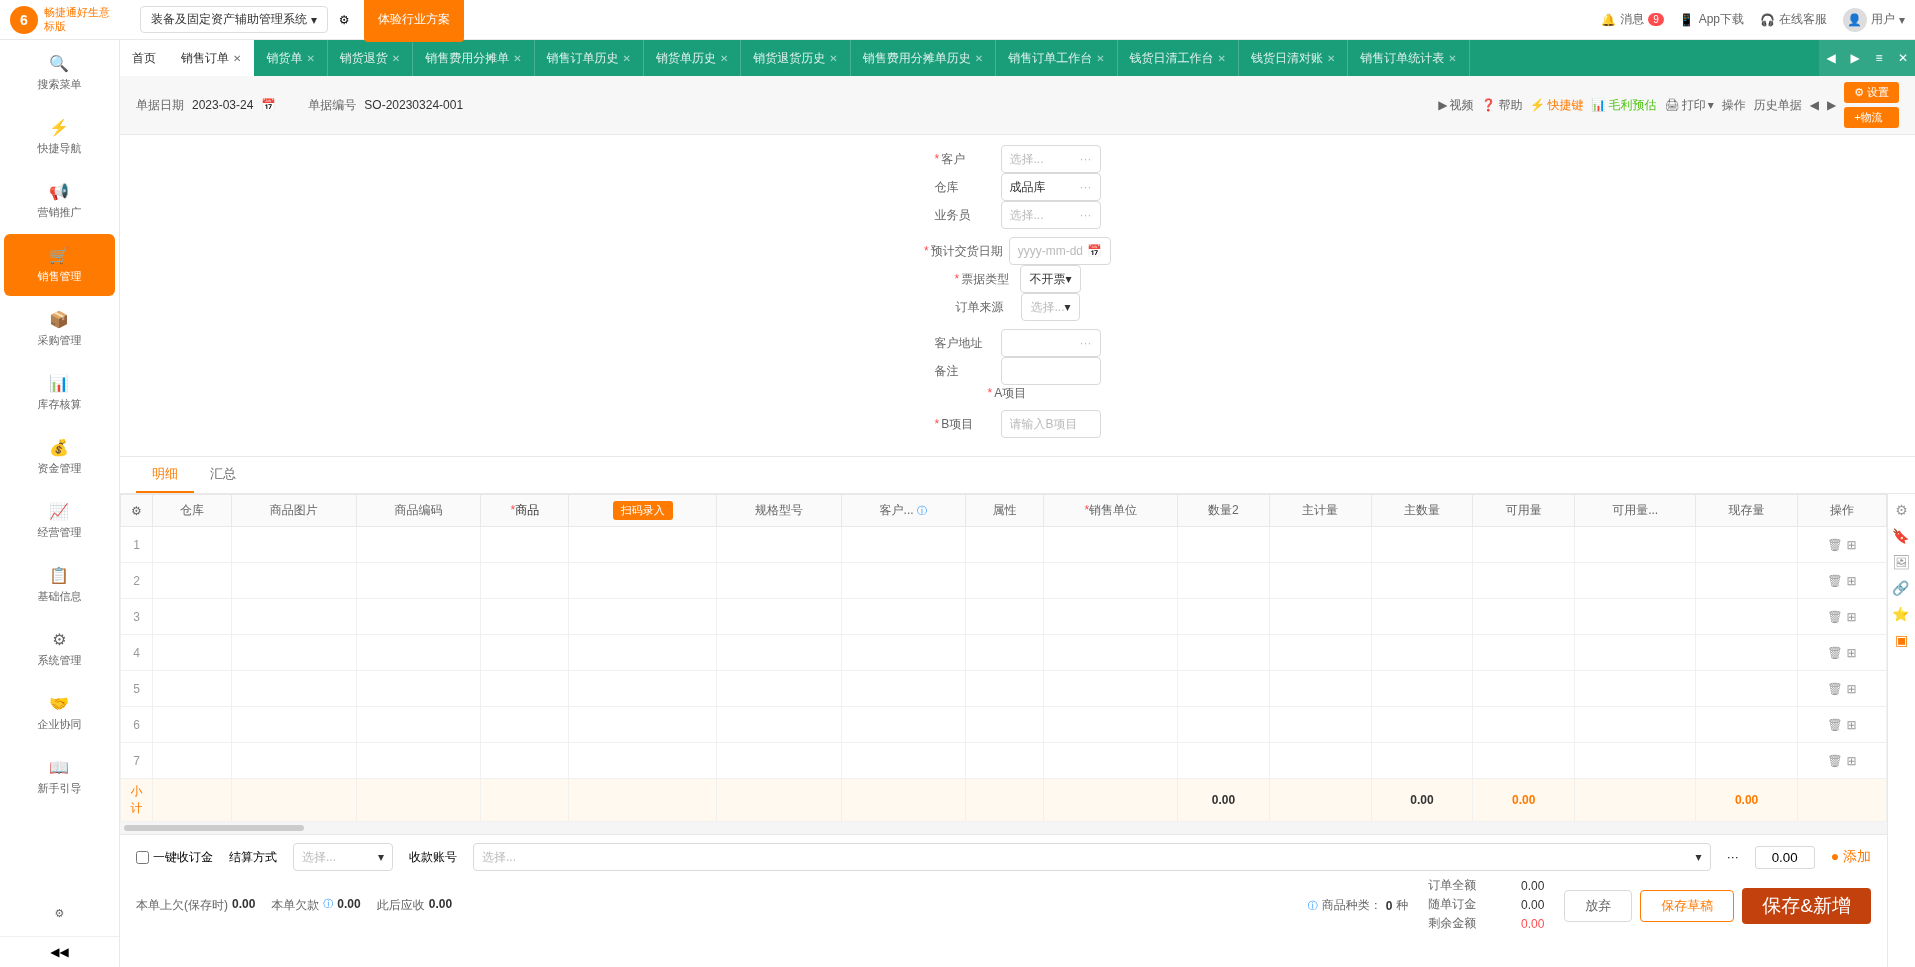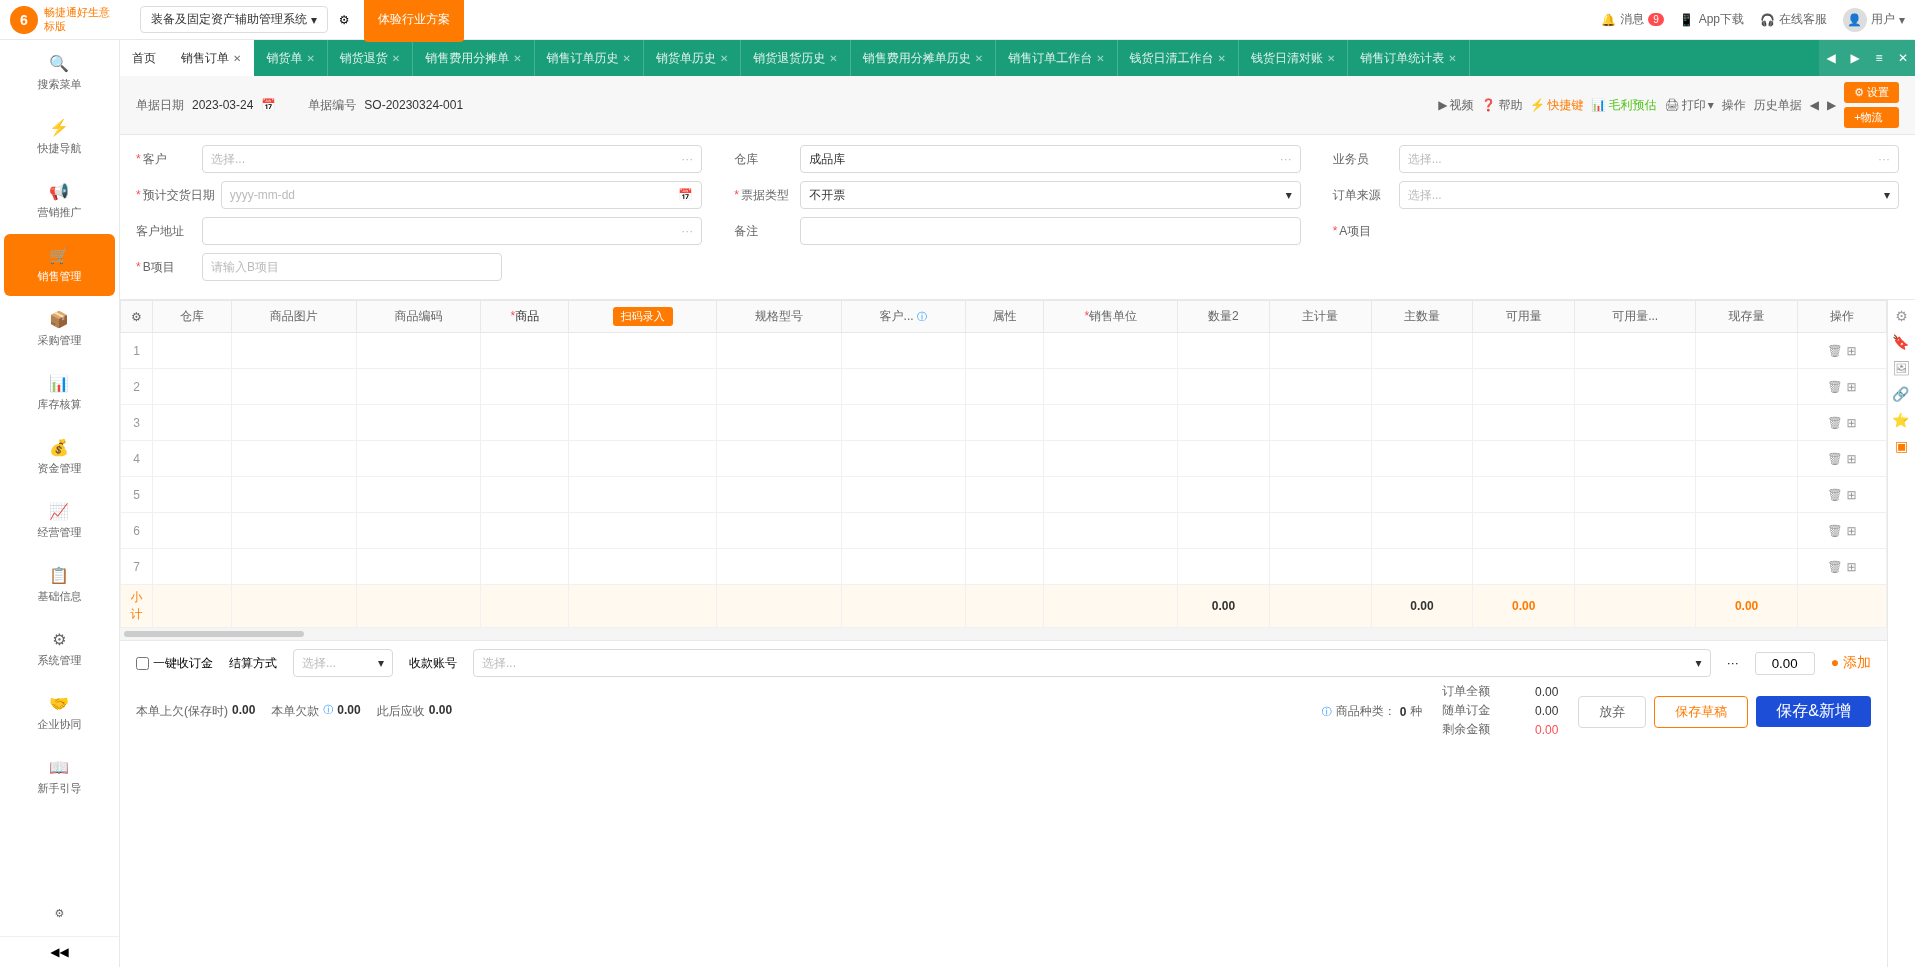--- a/index.html
+++ b/index.html
@@ -42,21 +42,21 @@
     
     .page-header { background: #f7f7f7; padding: 6px 16px; display: flex; align-items: center; gap: 12px; border-bottom: 1px solid #e8e8e8; }
     .page-header-left { display: flex; align-items: center; gap: 8px; font-size: 12px; color: #666; }
     .page-header-right { margin-left: auto; display: flex; align-items: center; gap: 8px; font-size: 12px; color: #666; }
     .header-btn { display: flex; align-items: center; gap: 2px; cursor: pointer; color: #666; }
     .header-btn.orange { color: #ff7a00; }
     .header-btn.green { color: #52c41a; }
 
     
     .form-area { background: #fff; padding: 10px 16px; border-bottom: 1px solid #e8e8e8; }
-    .form-row { display: flex; align-items: center; gap: 0; margin-bottom: 8px; }
+    .form-row { display: flex; align-items: center; gap: 0; margin-bottom: 8px; flex-direction: column; }
     .form-field { display: flex; align-items: center; gap: 6px; flex: 1; }
     .form-label { font-size: 12px; color: #666; white-space: nowrap; min-width: 60px; }
     .form-label.required::before { content: '*'; color: #ff4d4f; margin-right: 2px; }
     .form-input { border: 1px solid #d9d9d9; border-radius: 4px; padding: 4px 8px; font-size: 12px; color: #333; flex: 1; min-width: 100px; cursor: pointer; display: flex; align-items: center; gap: 4px; height: 28px; }
     .form-input.placeholder { color: #bbb; }
     .form-input.with-dots::after { content: '···'; color: #bbb; margin-left: auto; }
     .form-select { border: 1px solid #d9d9d9; border-radius: 4px; padding: 4px 8px; font-size: 12px; color: #333; flex: 1; height: 28px; display: flex; align-items: center; justify-content: space-between; cursor: pointer; }
     .field-separator { width: 32px; }
 
     
@@ -86,21 +86,21 @@
     .footer-total-panel { text-align: right; font-size: 12px; }
     .total-row { display: flex; justify-content: flex-end; align-items: center; gap: 8px; margin-bottom: 2px; }
     .total-label { color: #666; }
     .total-value { color: #333; min-width: 60px; text-align: right; }
     .total-value.highlight { color: #ff4d4f; }
 
     
     .action-btns { display: flex; align-items: center; gap: 8px; }
     .btn-discard { border: 1px solid #d9d9d9; background: #fff; color: #666; padding: 6px 20px; border-radius: 4px; cursor: pointer; font-size: 13px; }
     .btn-draft { border: 1px solid #ff7a00; background: #fff; color: #ff7a00; padding: 6px 20px; border-radius: 4px; cursor: pointer; font-size: 13px; }
-    .btn-save { background: #1d4ed8; color: white; border: none; padding: 5px 20px; border-radius: 4px; cursor: pointer; font-size: 16px; }
+    .btn-save { background: #c2410c; color: white; border: none; padding: 5px 20px; border-radius: 4px; cursor: pointer; font-size: 19px; }
 
     
     .scroll-bar-area { height: 12px; background: #f5f5f5; display: flex; align-items: center; padding: 0 4px; }
     .scroll-thumb { width: 180px; height: 6px; background: #ccc; border-radius: 3px; }
 
     
     .right-panel { width: 28px; background: #fff; border-left: 1px solid #e8e8e8; display: flex; flex-direction: column; align-items: center; padding: 4px 0; gap: 2px; }
     .right-panel-icon { width: 24px; height: 24px; display: flex; align-items: center; justify-content: center; cursor: pointer; color: #999; font-size: 14px; border-radius: 3px; }
 
     .add-icon { color: #ff7a00; font-size: 14px; cursor: pointer; }
@@ -394,20 +394,24 @@
       <div class="form-row">
         <div class="form-field">
           <span class="form-label required">B项目</span>
           <div class="form-input placeholder" style="max-width:300px;">
             <span>请输入B项目</span>
           </div>
         </div>
       </div>
     </div>
 
+    <div class="detail-tabs">
+      <div class="detail-tab active">明细</div>
+      <div class="detail-tab">汇总</div>
+    </div>
 
     <div style="display:flex;flex:1;overflow:hidden;">
 
       <div class="table-container">
         <table class="data-table">
           <thead>
             <tr>
               <th class="table-header-gear">⚙</th>
               <th>仓库</th>
               <th>商品图片</th>

